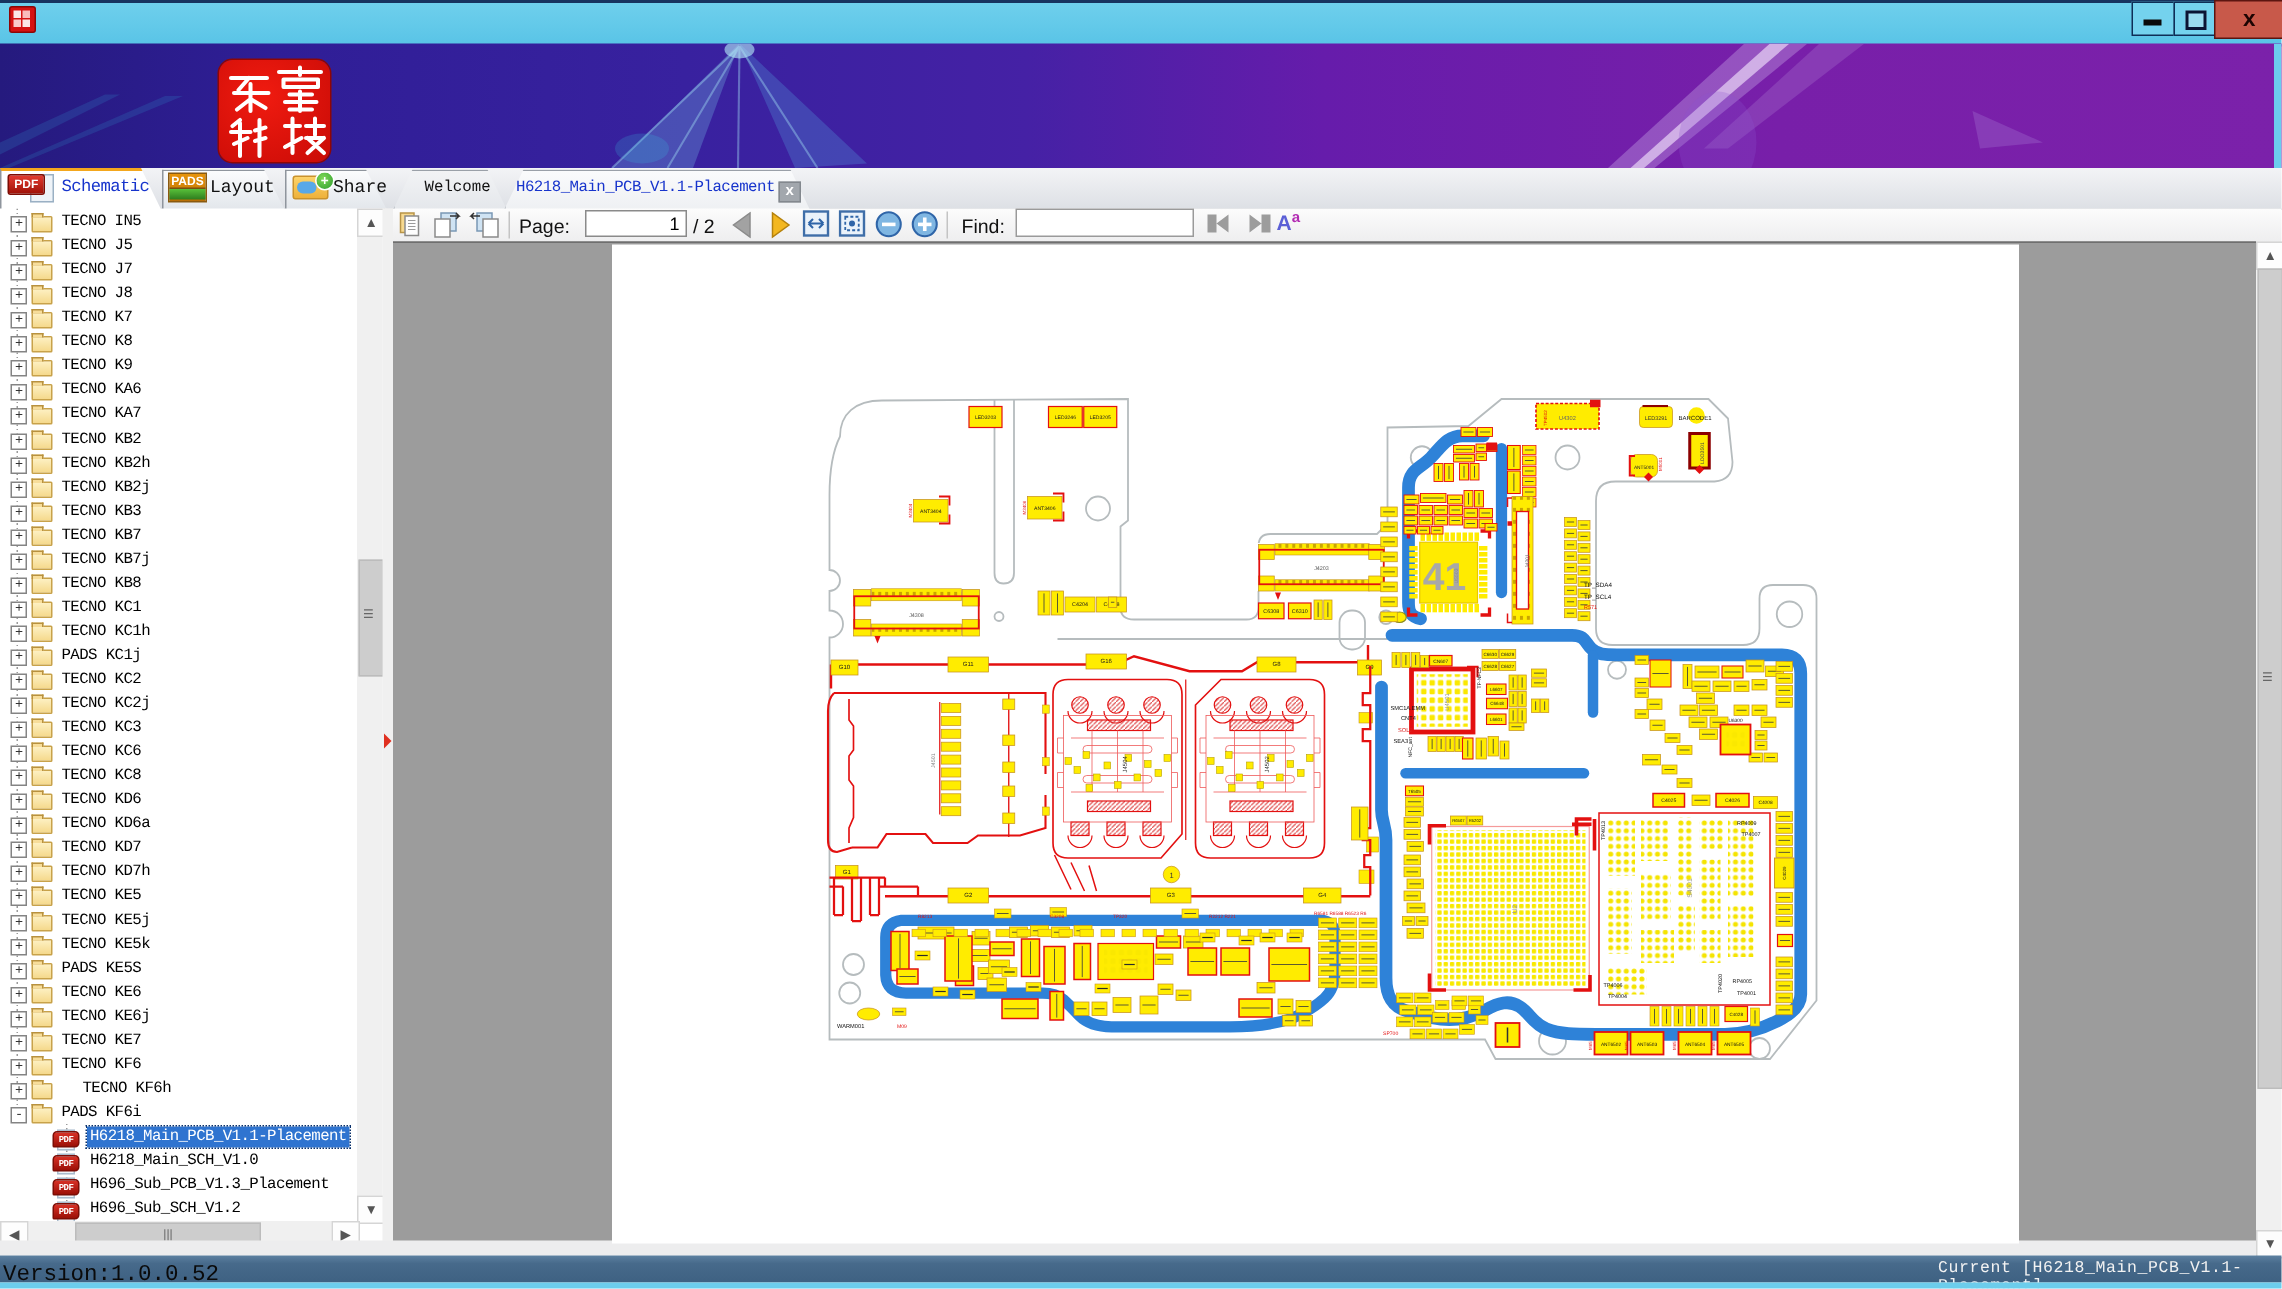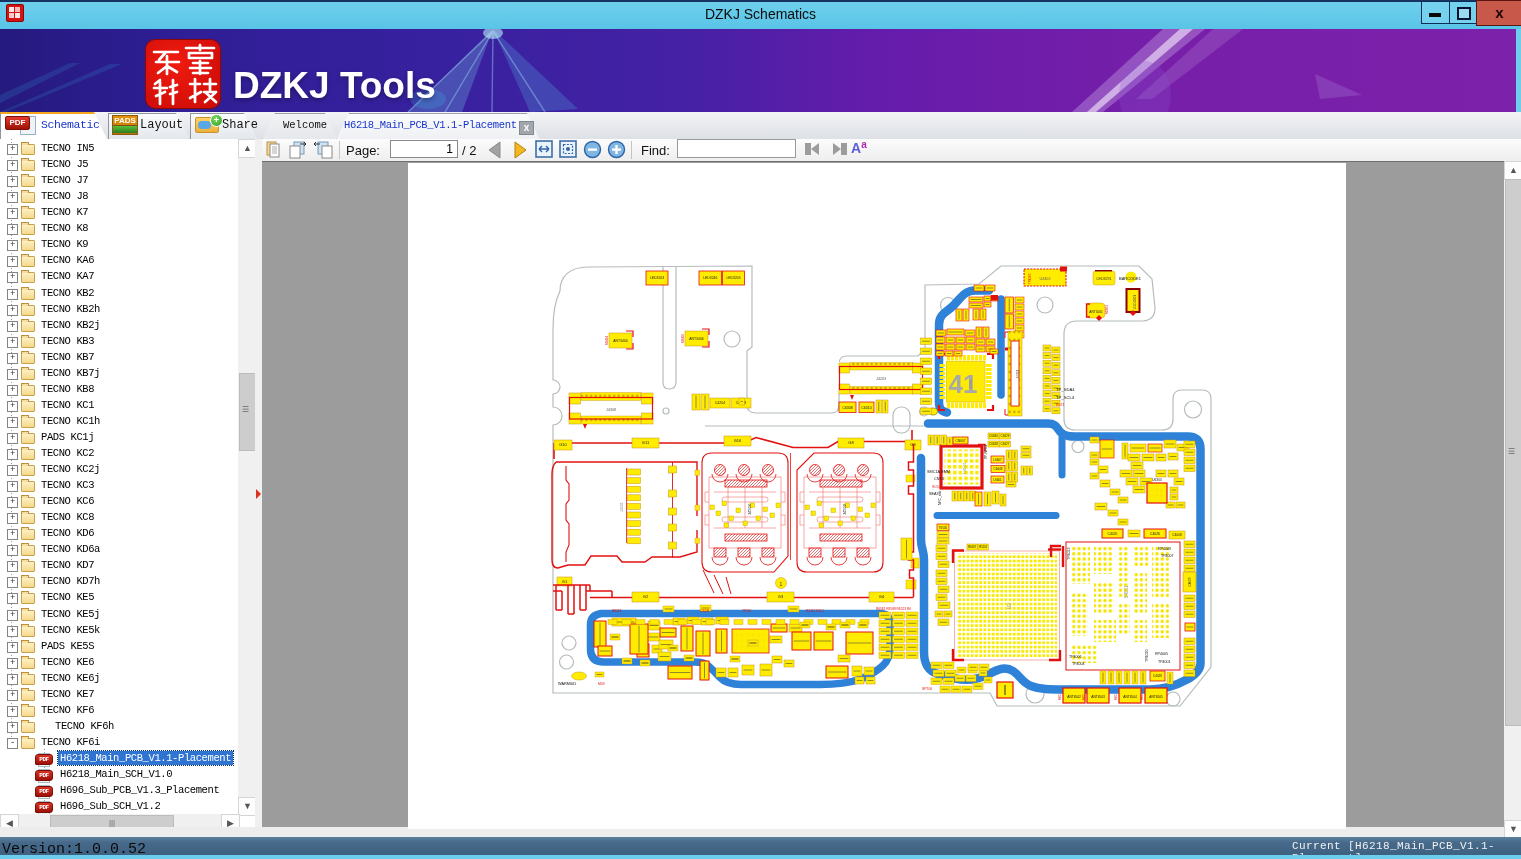--- a/index.html
+++ b/index.html
@@ -15,21 +15,20 @@
 
 <div class="abs" style="left:0;top:0;width:1521px;height:29px;background:linear-gradient(180deg,#6ecfec 0%,#62c9e9 55%,#58c3e6 100%);border-top:2px solid #17335f;"></div>
 
 <div class="abs" style="left:6px;top:4px;width:16px;height:16px;background:#d51212;border-radius:2px;border:1px solid #8d0606;">
   <div class="abs" style="left:2px;top:2px;width:5px;height:5px;background:#fff;opacity:.9"></div>
   <div class="abs" style="left:8px;top:2px;width:5px;height:5px;background:#ffdada;opacity:.85"></div>
   <div class="abs" style="left:2px;top:8px;width:5px;height:5px;background:#ffecec;opacity:.85"></div>
   <div class="abs" style="left:8px;top:8px;width:5px;height:5px;background:#fff;opacity:.9"></div>
 </div>
 
-<div class="abs" style="left:0;top:6px;width:1521px;text-align:center;font-size:14px;color:#0b0b0b;">DZKJ Schematics</div>
 
 <div class="abs" style="left:1421px;top:1px;width:27px;height:21px;background:#74d2ee;border:1px solid #0e2e57;">
   <div class="abs" style="left:7px;top:11px;width:12px;height:4px;background:#0a0a0a;"></div>
 </div>
 
 <div class="abs" style="left:1449px;top:1px;width:26px;height:21px;background:#74d2ee;border:1px solid #0e2e57;">
   <div class="abs" style="left:7px;top:5px;width:10px;height:9px;border:2px solid #0a1433;background:#9adbef;"></div>
 </div>
 
 <div class="abs" style="left:1476px;top:0px;width:45px;height:24px;background:#c8594a;border:1px solid #5c1510;color:#1d0402;font-weight:bold;font-size:15px;text-align:center;line-height:23px;">x</div>
@@ -66,21 +65,20 @@
 
         <path d="M40,8 H68 M54,5 V10 M43,13 H66 M43,18 H66 M43,13 V18 M66,13 V18 M47,23 H62 M54,21 V34 M44,28 H65 M47,33 H62"></path>
 
         <path d="M14,42 V64 M8,48 H21 M10,56 L19,52 M27,40 V64 M24,47 L31,45 M24,54 L31,52 M14,40 L9,44"></path>
 
         <path d="M44,44 H54 M49,39 V62 M44,58 L55,52 M58,44 H70 M64,39 V50 M58,52 H70 M59,62 L70,52 M59,52 L70,62"></path>
       </g>
     </svg>
   </div>
 
-  <div class="abs" style="left:233px;top:36px;font-size:37px;font-weight:bold;color:#ffffff;letter-spacing:0px;text-shadow:0 2px 4px rgba(0,0,0,.35);">DZKJ Tools</div>
 
 </div>
 
 <div class="abs" style="left:0;top:112px;width:1521px;height:27px;background:linear-gradient(180deg,#f3f4f6,#dde0e5);border-bottom:1px solid #a9aeb6;"></div>
 
 <div class="abs" style="left:0px;top:112px;width:108px;height:27px;background:#ffffff;border:1px solid #8f959d;border-bottom:none;border-top:2px solid #f4a71d;clip-path:polygon(0 0,94px 0,108px 100%,0 100%);"></div>
 
 <div class="abs" style="left:20px;top:116px;width:14px;height:17px;background:#eef3f8;border:1px solid #9ab0c4;"></div>
 <div class="abs" style="left:5px;top:116px;width:23px;height:12px;background:linear-gradient(180deg,#e33b30,#a01208);border:1px solid #7d0d05;border-radius:2px;color:#fff;font-size:8px;font-weight:bold;text-align:center;line-height:12px;">PDF</div>
 <div class="abs mono" style="left:41px;top:118px;font-size:11.5px;letter-spacing:-0.4px;color:#1734cc;">Schematic</div>
@@ -400,21 +398,21 @@
 
 <div class="abs" style="left:0;top:579.8px;width:238px;height:16px;">
 <div class="abs" style="left:7px;top:3px;width:9px;height:9px;background:#fff;border:1px solid #848484;font-size:9px;line-height:8px;text-align:center;color:#333;">+</div>
 <div class="abs fold"></div>
 <div class="abs" style="left:55px;top:1px;text-align:center;">TECNO KF6h</div>
 </div>
 
 <div class="abs" style="left:0;top:595.9px;width:238px;height:16px;">
 <div class="abs" style="left:7px;top:3px;width:9px;height:9px;background:#fff;border:1px solid #848484;font-size:9px;line-height:8px;text-align:center;color:#333;">-</div>
 <div class="abs fold"></div>
-<div class="abs" style="left:41px;top:1px;">TECNO KF6i</div>
+<div class="abs" style="left:41px;top:1px;">PADS KF6i</div>
 </div>
 
 <div class="abs" style="left:0;top:611.9px;width:238px;height:16px;">
 <div class="abs" style="left:38px;top:2px;width:10px;height:12px;background:#eef3f8;border:1px solid #a9bccd;"></div>
 <div class="abs" style="left:35px;top:3px;width:16px;height:9px;background:linear-gradient(180deg,#d93227,#9c1007);border:1px solid #7d0d05;border-radius:3px 3px 3px 1px;color:#fff;font-size:6px;font-weight:bold;text-align:center;line-height:9px;">PDF</div>
 <div class="abs" style="left:58px;top:0px;background:#2f74d0;color:#fff;outline:1px dotted #09306b;padding:1px 2px;">H6218_Main_PCB_V1.1-Placement</div>
 </div>
 
 <div class="abs" style="left:0;top:627.9px;width:238px;height:16px;">
 <div class="abs" style="left:38px;top:2px;width:10px;height:12px;background:#eef3f8;border:1px solid #a9bccd;"></div>

